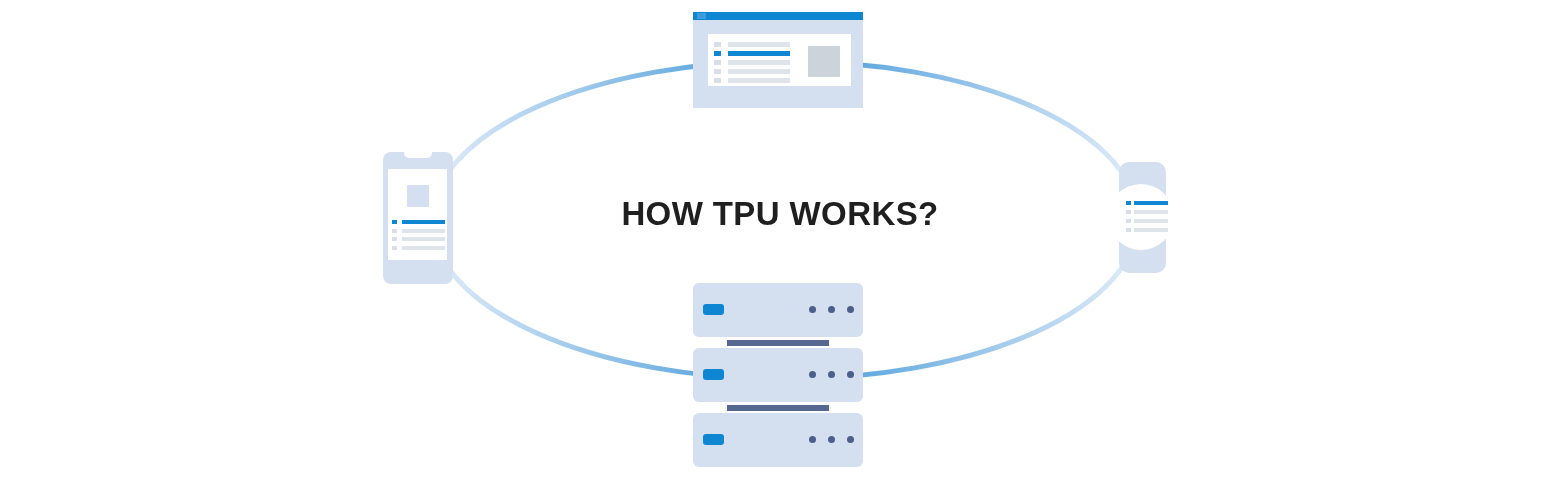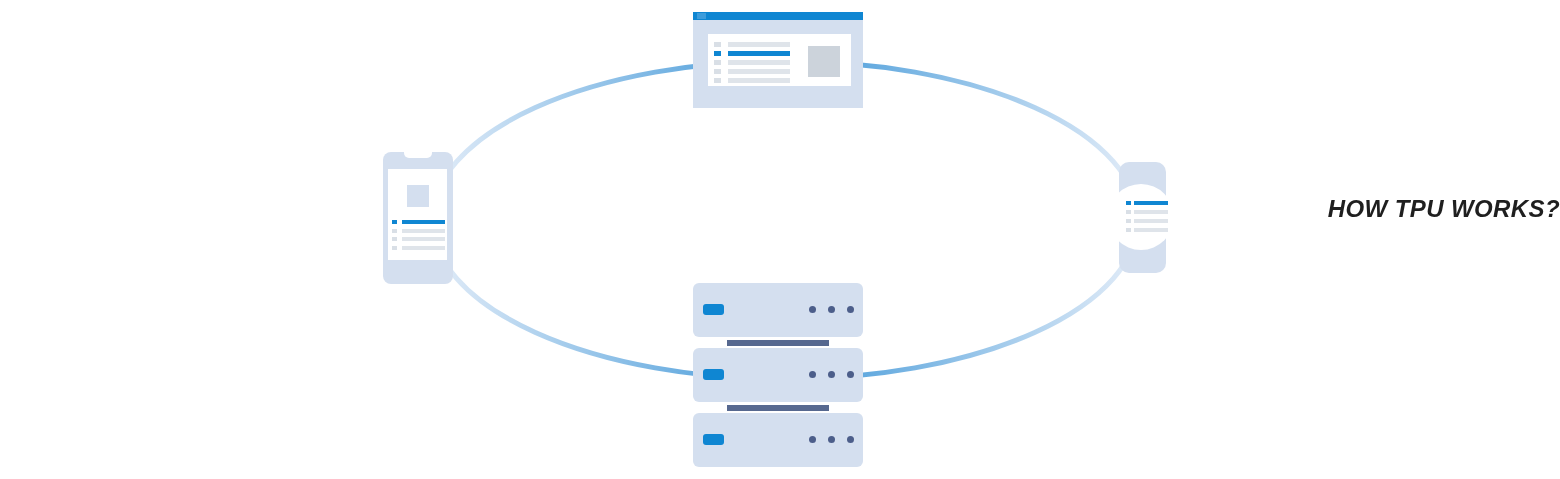--- a/index.html
+++ b/index.html
@@ -11,24 +11,23 @@
     font-family:"Liberation Sans", sans-serif;
   }
   
   .arc{position:absolute;left:0;top:0;width:1560px;height:479px;}
   .stop-end{stop-color:var(--arc_end);}
   .stop-mid{stop-color:var(--arc_mid);}
 
   
   .title{
     position:absolute;left:0;top:195px;width:100%;
-    text-align:right;
-    font-size:24px;font-weight:700;letter-spacing:.4px;
+    text-align:center;
+    font-size:33px;font-weight:700;letter-spacing:.4px;
     color:var(--title_color);
-    font-style:italic;
   }
 
   
   .ln-row{display:flex;align-items:center;}
   .ln-bullet{background:var(--bullet_gray);flex:0 0 auto;}
   .ln-bar{background:var(--bar_gray);flex:0 0 auto;}
   .ln-row.hl .ln-bullet,.ln-row.hl .ln-bar{background:var(--accent);}
 
   .rows-browser .ln-row{margin-bottom:4px;}
   .rows-browser .ln-bullet{width:7px;height:5px;margin-right:7px;}

